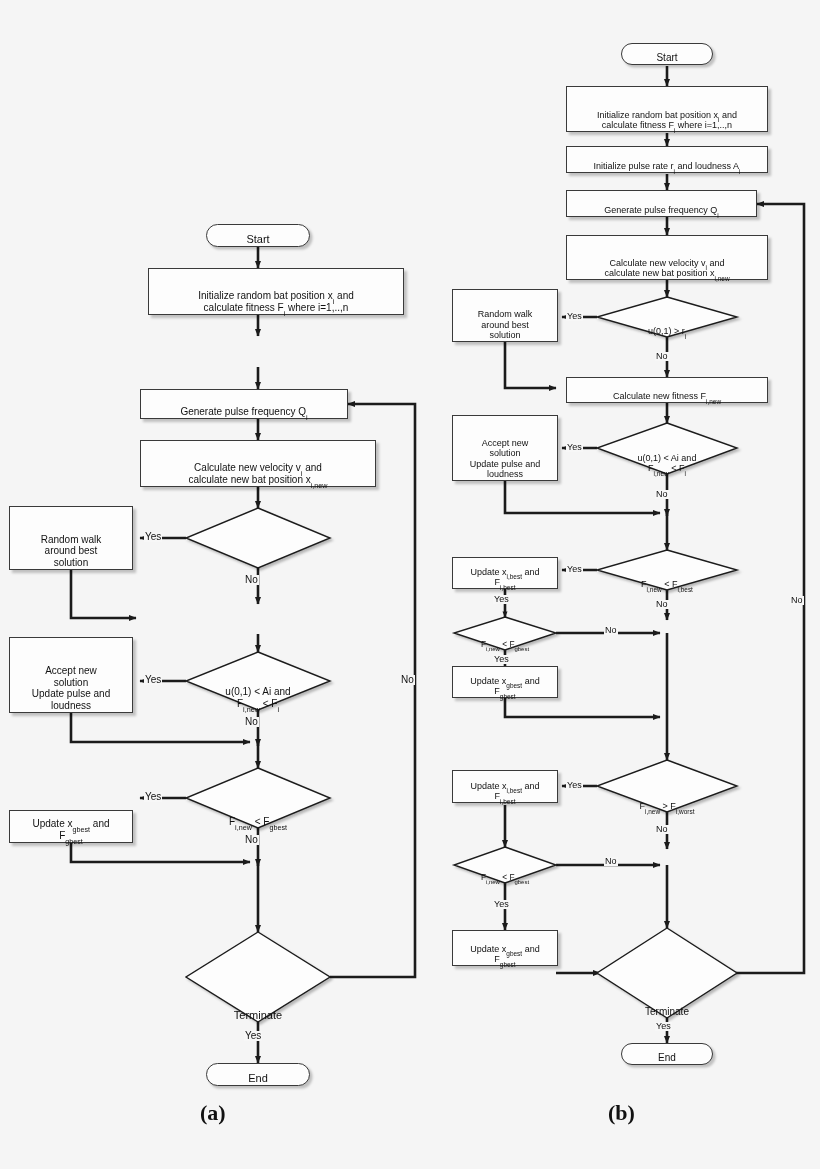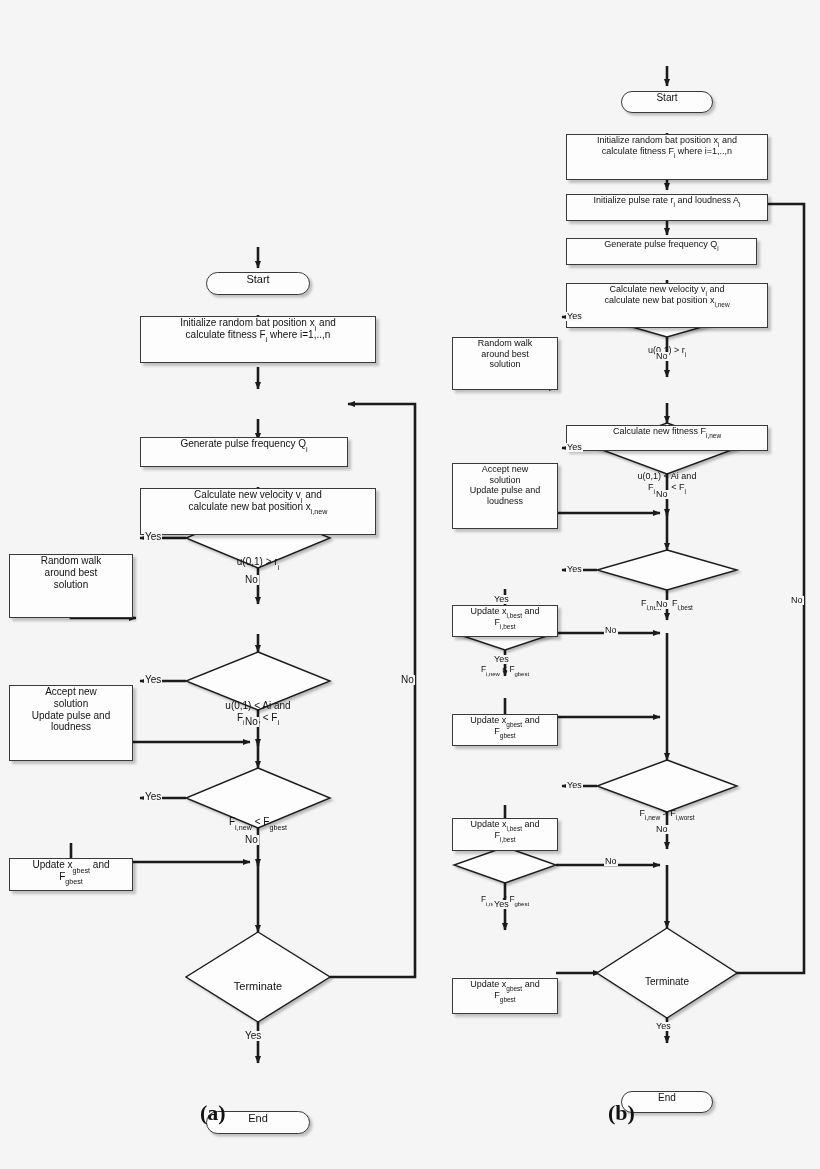--- a/index.html
+++ b/index.html
@@ -13,26 +13,25 @@
   }
   #stage{position:absolute;left:0;top:0;width:820px;height:1169px;}
   svg.wires{position:absolute;left:0;top:0;width:820px;height:1169px;pointer-events:none;}
 
   .node{
     position:absolute;
     box-sizing:border-box;
     background:#fdfdfd;
     border:1.2px solid #3a3a3a;
     color:#111;
-    display:flex;align-items:flex-start;justify-content:center;
+    display:flex;align-items:flex-end;justify-content:center;
     text-align:center;
     line-height:1.18;
     box-shadow:2.5px 2.5px 2.5px rgba(0,0,0,0.22);
     z-index:3;
-    margin-top:48px;
   }
   .node .txt{display:block;padding:0 3px;}
   .term{border-radius:999px;}
   
   .dia{
     background:transparent;border:none;box-shadow:none;
   }
   .edge-label{
     position:absolute;
     background:#f7f7f7;
@@ -185,46 +184,41 @@
       <polygon points="667,760 737,786 667,812 597,786"></polygon>
       <polygon points="505,847 556,865 505,883 454,865"></polygon>
       <polygon points="667,928 737,973 667,1018 597,973"></polygon>
     </g>
   </svg>
 
   <div class="node term f11" style="left:206px;top:224px;width:104px;height:23px;">
     <span class="txt">Start</span>
   </div>
 
-  <div class="node f10" style="left:140px;top:268px;width:236px;height:47px;">
+  <div class="node f10" style="left:148px;top:268px;width:256px;height:47px;">
     <span class="txt">
       <span>Initialize random bat position x</span><sub>i</sub><span> and</span><br>
       <span>calculate fitness F</span><sub>i</sub><span> where i=1,..,n</span>
     </span>
   </div>
 
 
   <div class="node f10" style="left:140px;top:440px;width:236px;height:47px;">
     <span class="txt">
       <span>Calculate new velocity v</span><sub>i</sub><span> and</span><br>
       <span>calculate new bat position x</span><sub>i,new</sub>
     </span>
   </div>
 
   <div class="node f10" style="left:140px;top:389px;width:208px;height:30px;">
     <span class="txt">
       <span>Generate pulse frequency Q</span><sub>i</sub>
     </span>
   </div>
 
-  <div class="node dia f10" style="left:186px;top:508px;width:144px;height:60px;">
-    <span class="txt">
-      <span>u(0,1) &gt; r</span><sub>i</sub>
-    </span>
-  </div>
 
   <div class="node f10" style="left:9px;top:506px;width:124px;height:64px;">
     <span class="txt">
       <span>Random walk</span><br>
       <span>around best</span><br>
       <span>solution</span>
     </span>
   </div>
 
 

